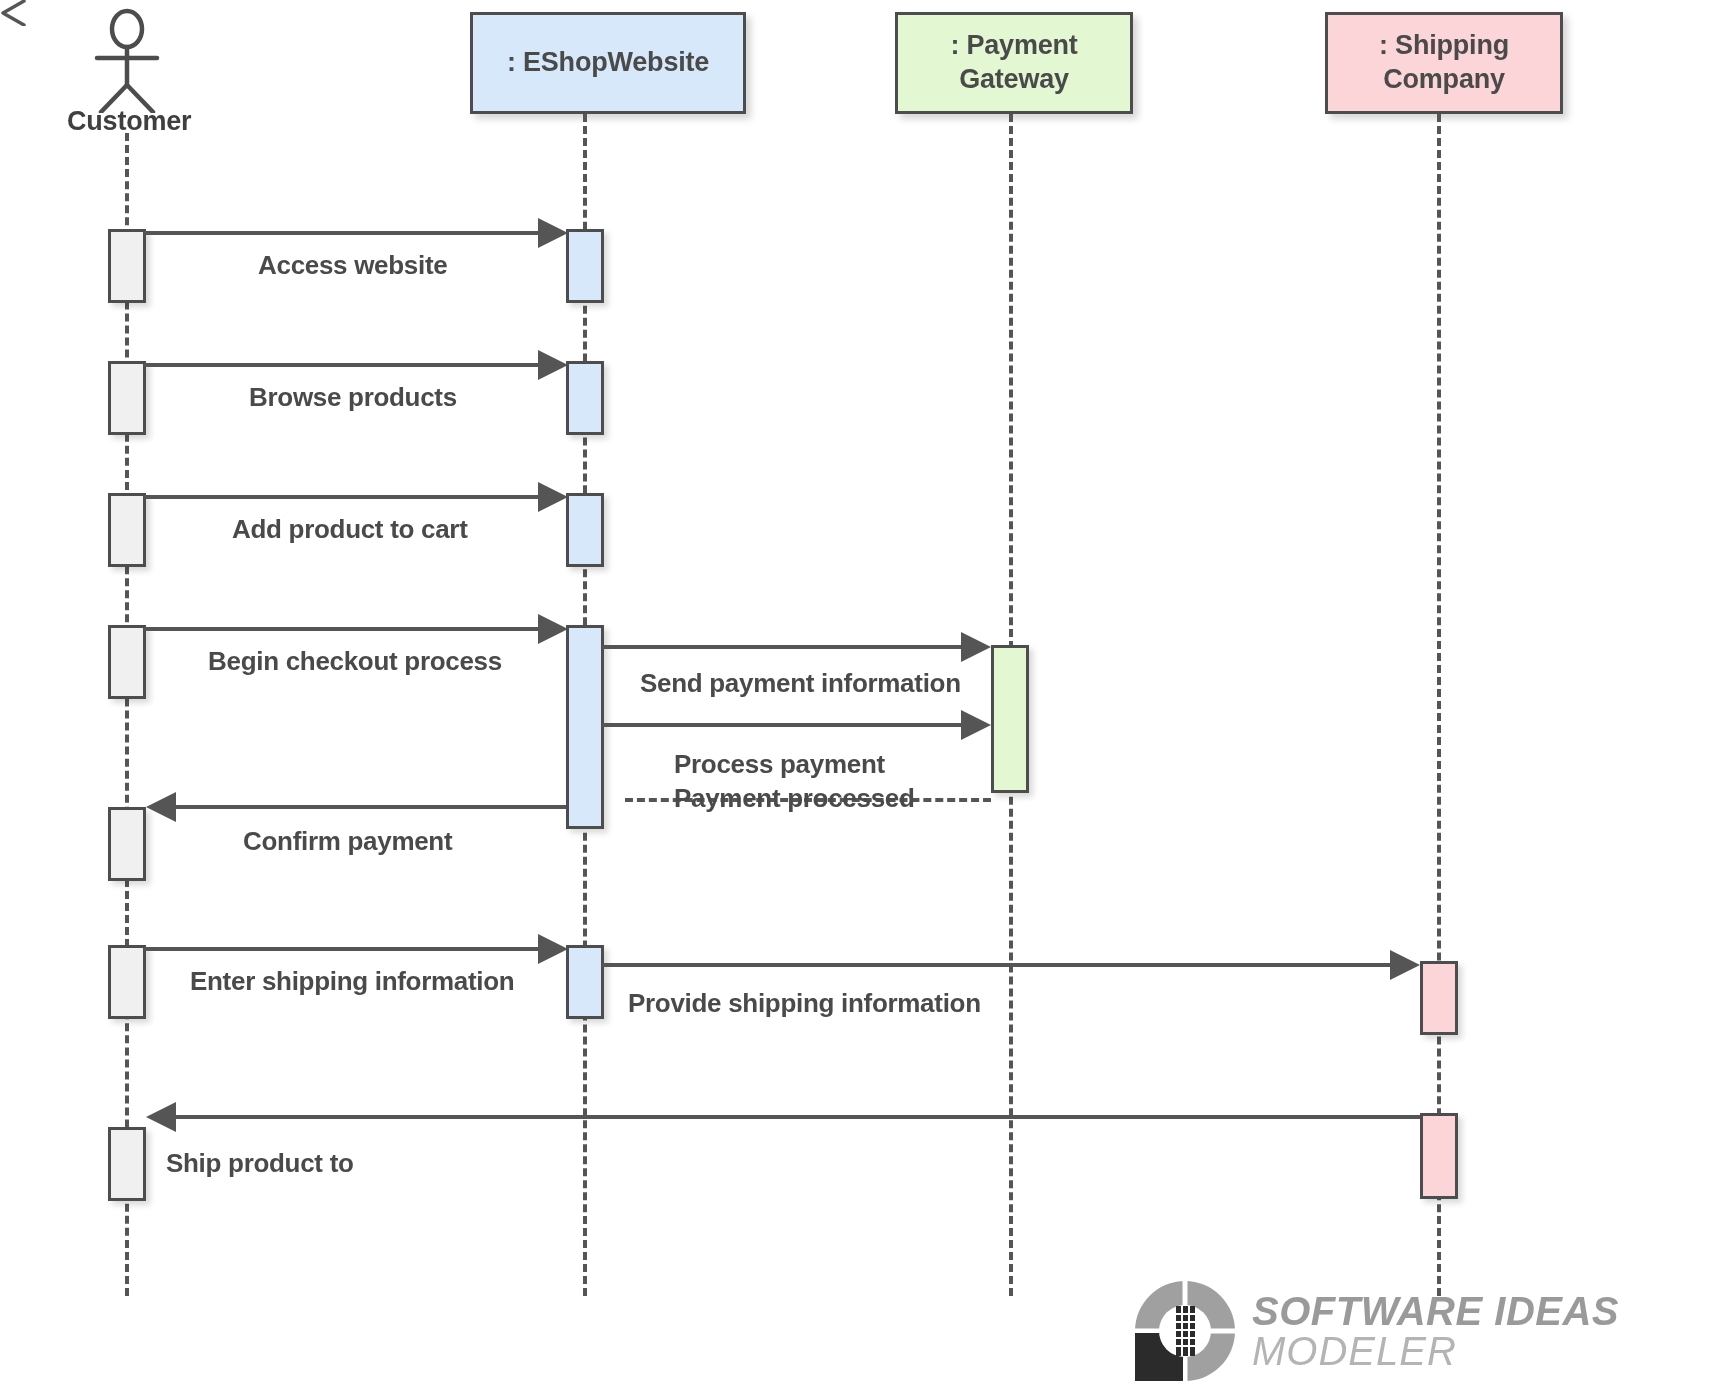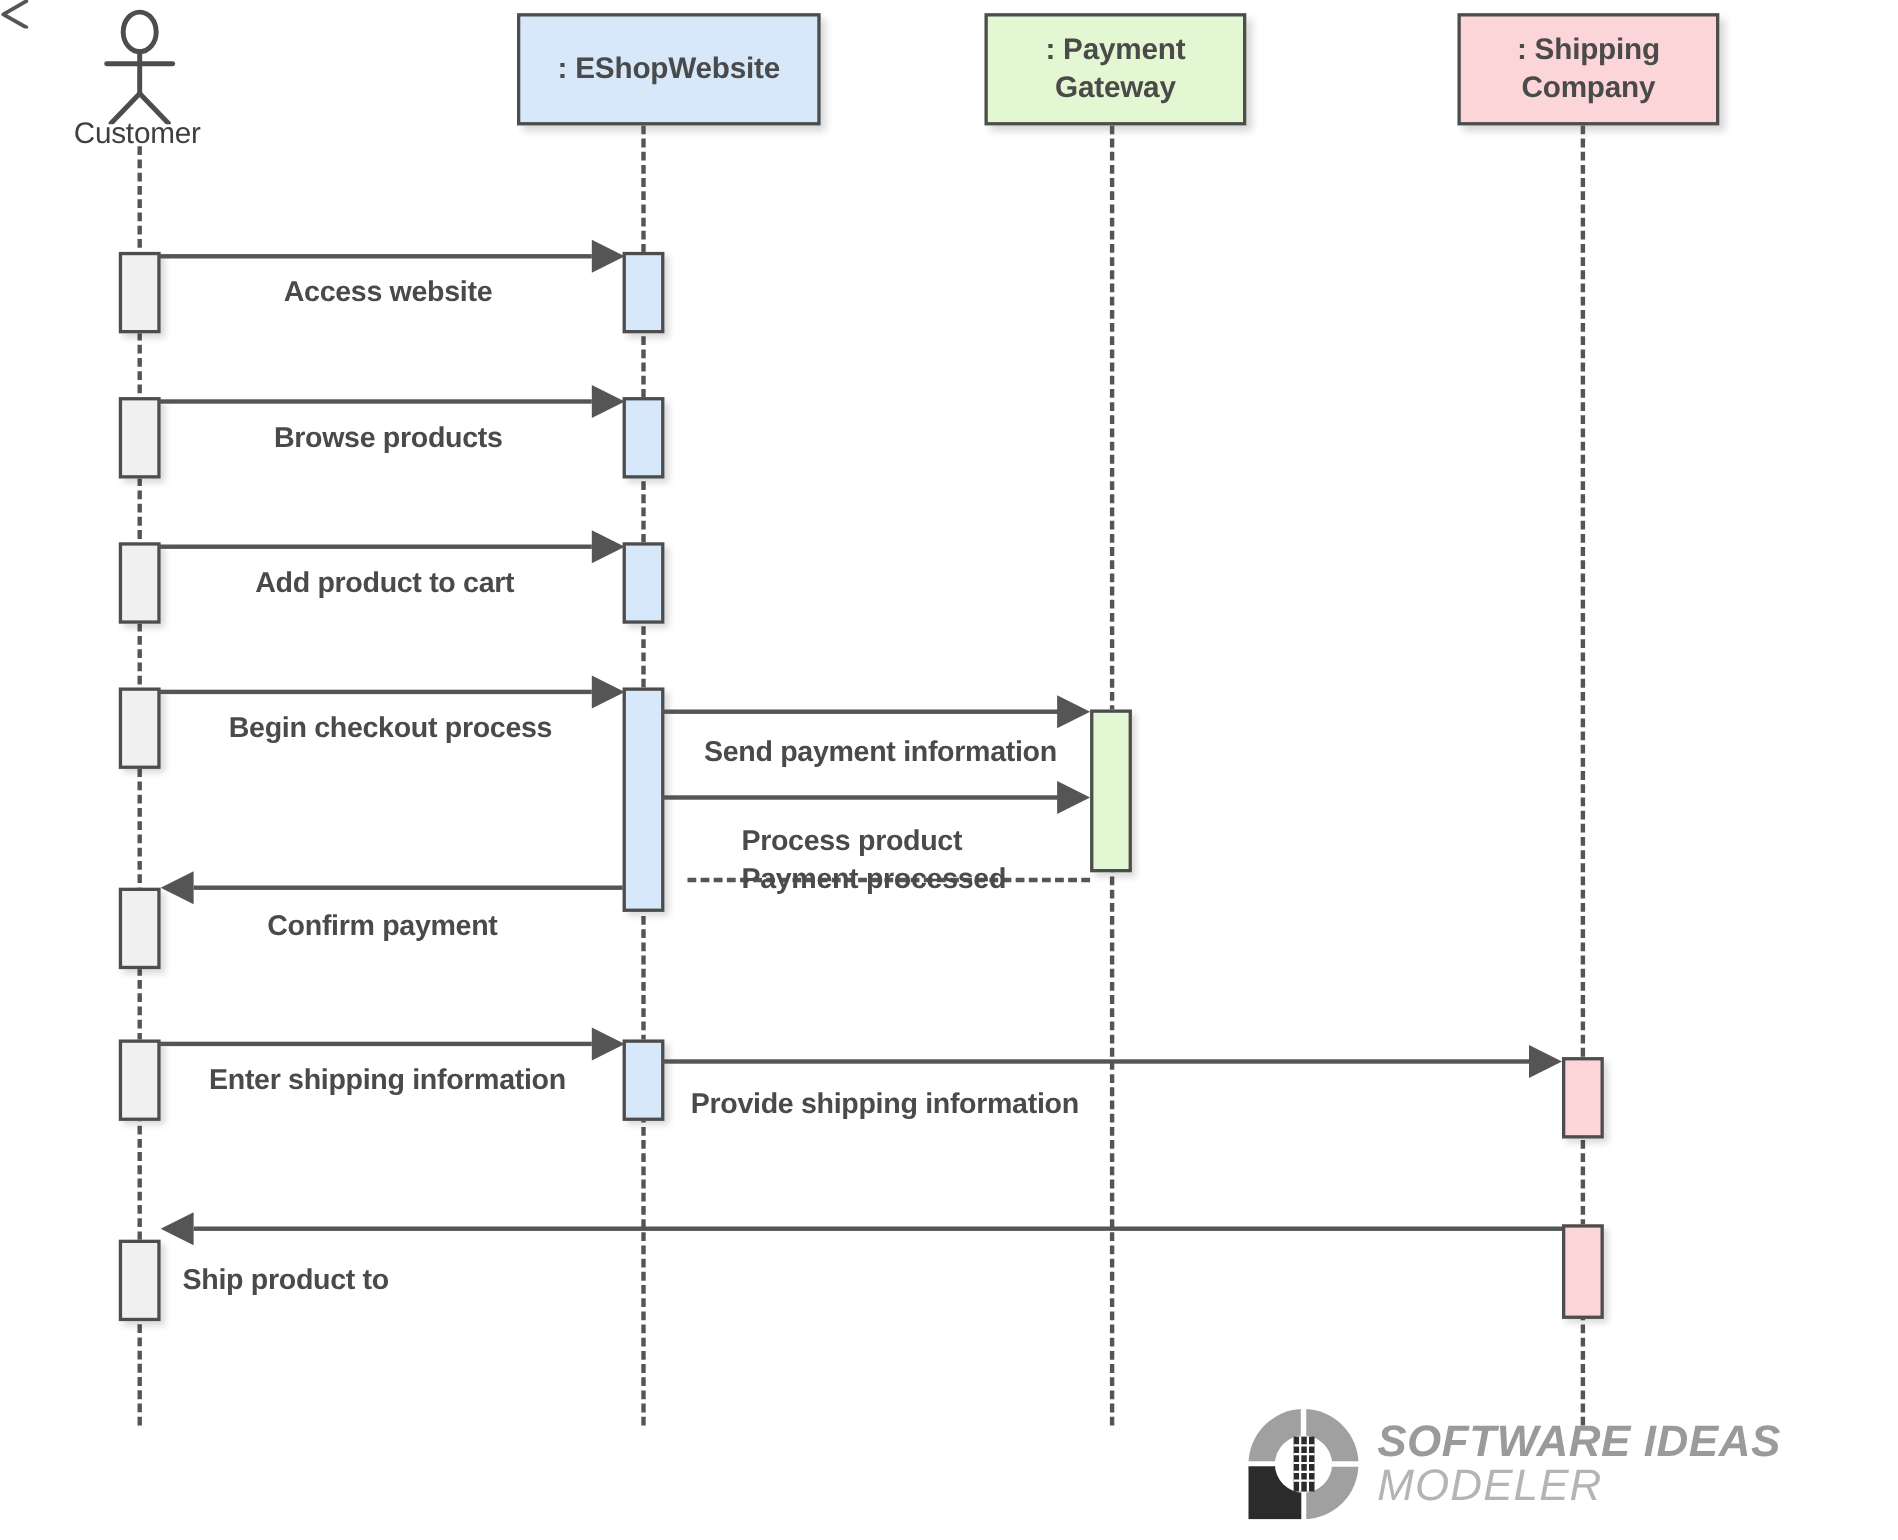--- a/index.html
+++ b/index.html
@@ -34,21 +34,21 @@
     box-shadow: 5px 5px 7px rgba(0,0,0,0.16);
     letter-spacing: -0.2px;
   }
 
   
   .actor-wrap {
     position: absolute;
   }
   .actor-label {
     position: absolute;
-    font-weight: normal;
+    font-weight: bold;
     font-size: 27px;
     color: #3f3f3f;
     white-space: nowrap;
     letter-spacing: -0.2px;
   }
 
   
   .lifeline-dash {
     position: absolute;
     width: 0;
@@ -210,21 +210,21 @@
   <div class="msg-label" style="left:208px; top:646px;">Begin checkout process</div>
 
   
   <div class="msg-line" style="left:602px; top:645px; width:362px;"></div>
   <div class="arrow-head arrow-right" style="left:961px; top:632px;"></div>
   <div class="msg-label" style="left:640px; top:668px;">Send payment information</div>
 
   
   <div class="msg-line" style="left:602px; top:723px; width:362px;"></div>
   <div class="arrow-head arrow-right" style="left:961px; top:710px;"></div>
-  <div class="msg-label" style="left:674px; top:749px;">Process product</div>
+  <div class="msg-label" style="left:674px; top:749px;">Process payment</div>
 
   
   <div class="msg-line dashed" style="left:625px; top:798px; width:366px;"></div>
   <svg class="arrow-open-left" style="left:602px; top:787px;" viewBox="0 0 26 26">
     <polyline points="24,1 3,13 24,25" fill="none" stroke="#555555" stroke-width="3.5" stroke-linecap="round" stroke-linejoin="round"></polyline>
   </svg>
   <div class="msg-label" style="left:674px; top:783px;">Payment processed</div>
 
   
   <div class="msg-line" style="left:176px; top:805px; width:390px;"></div>

